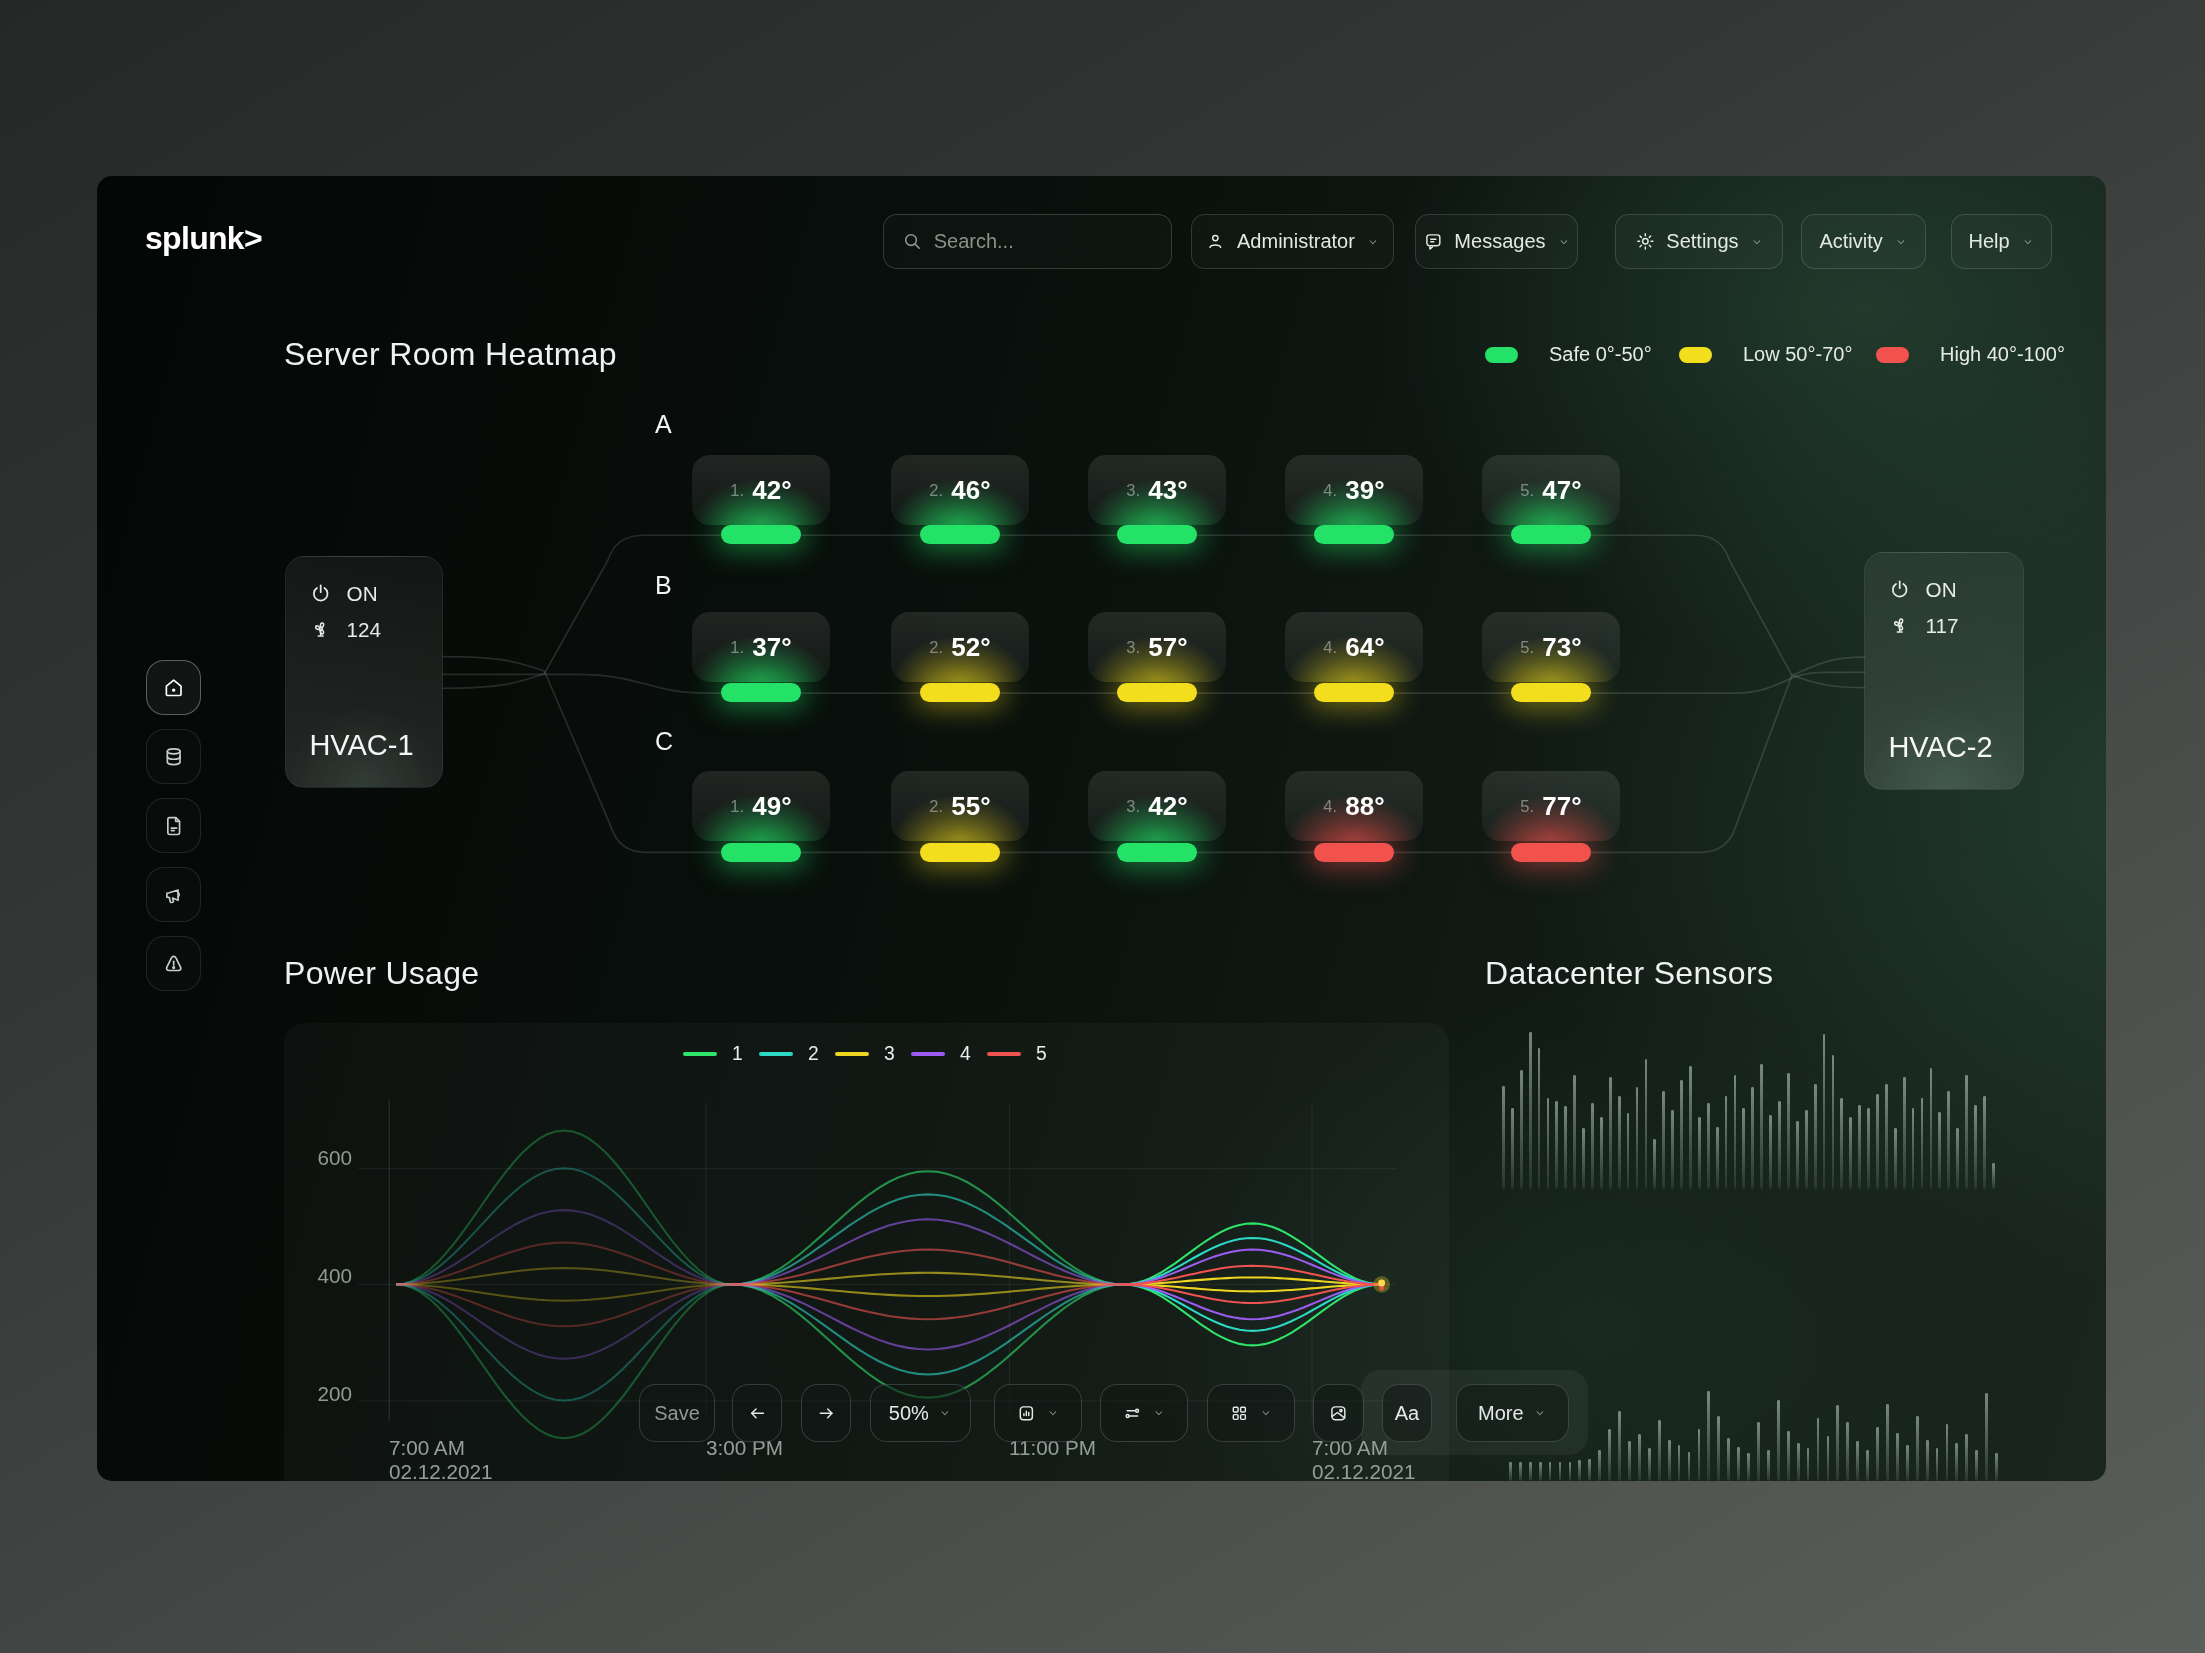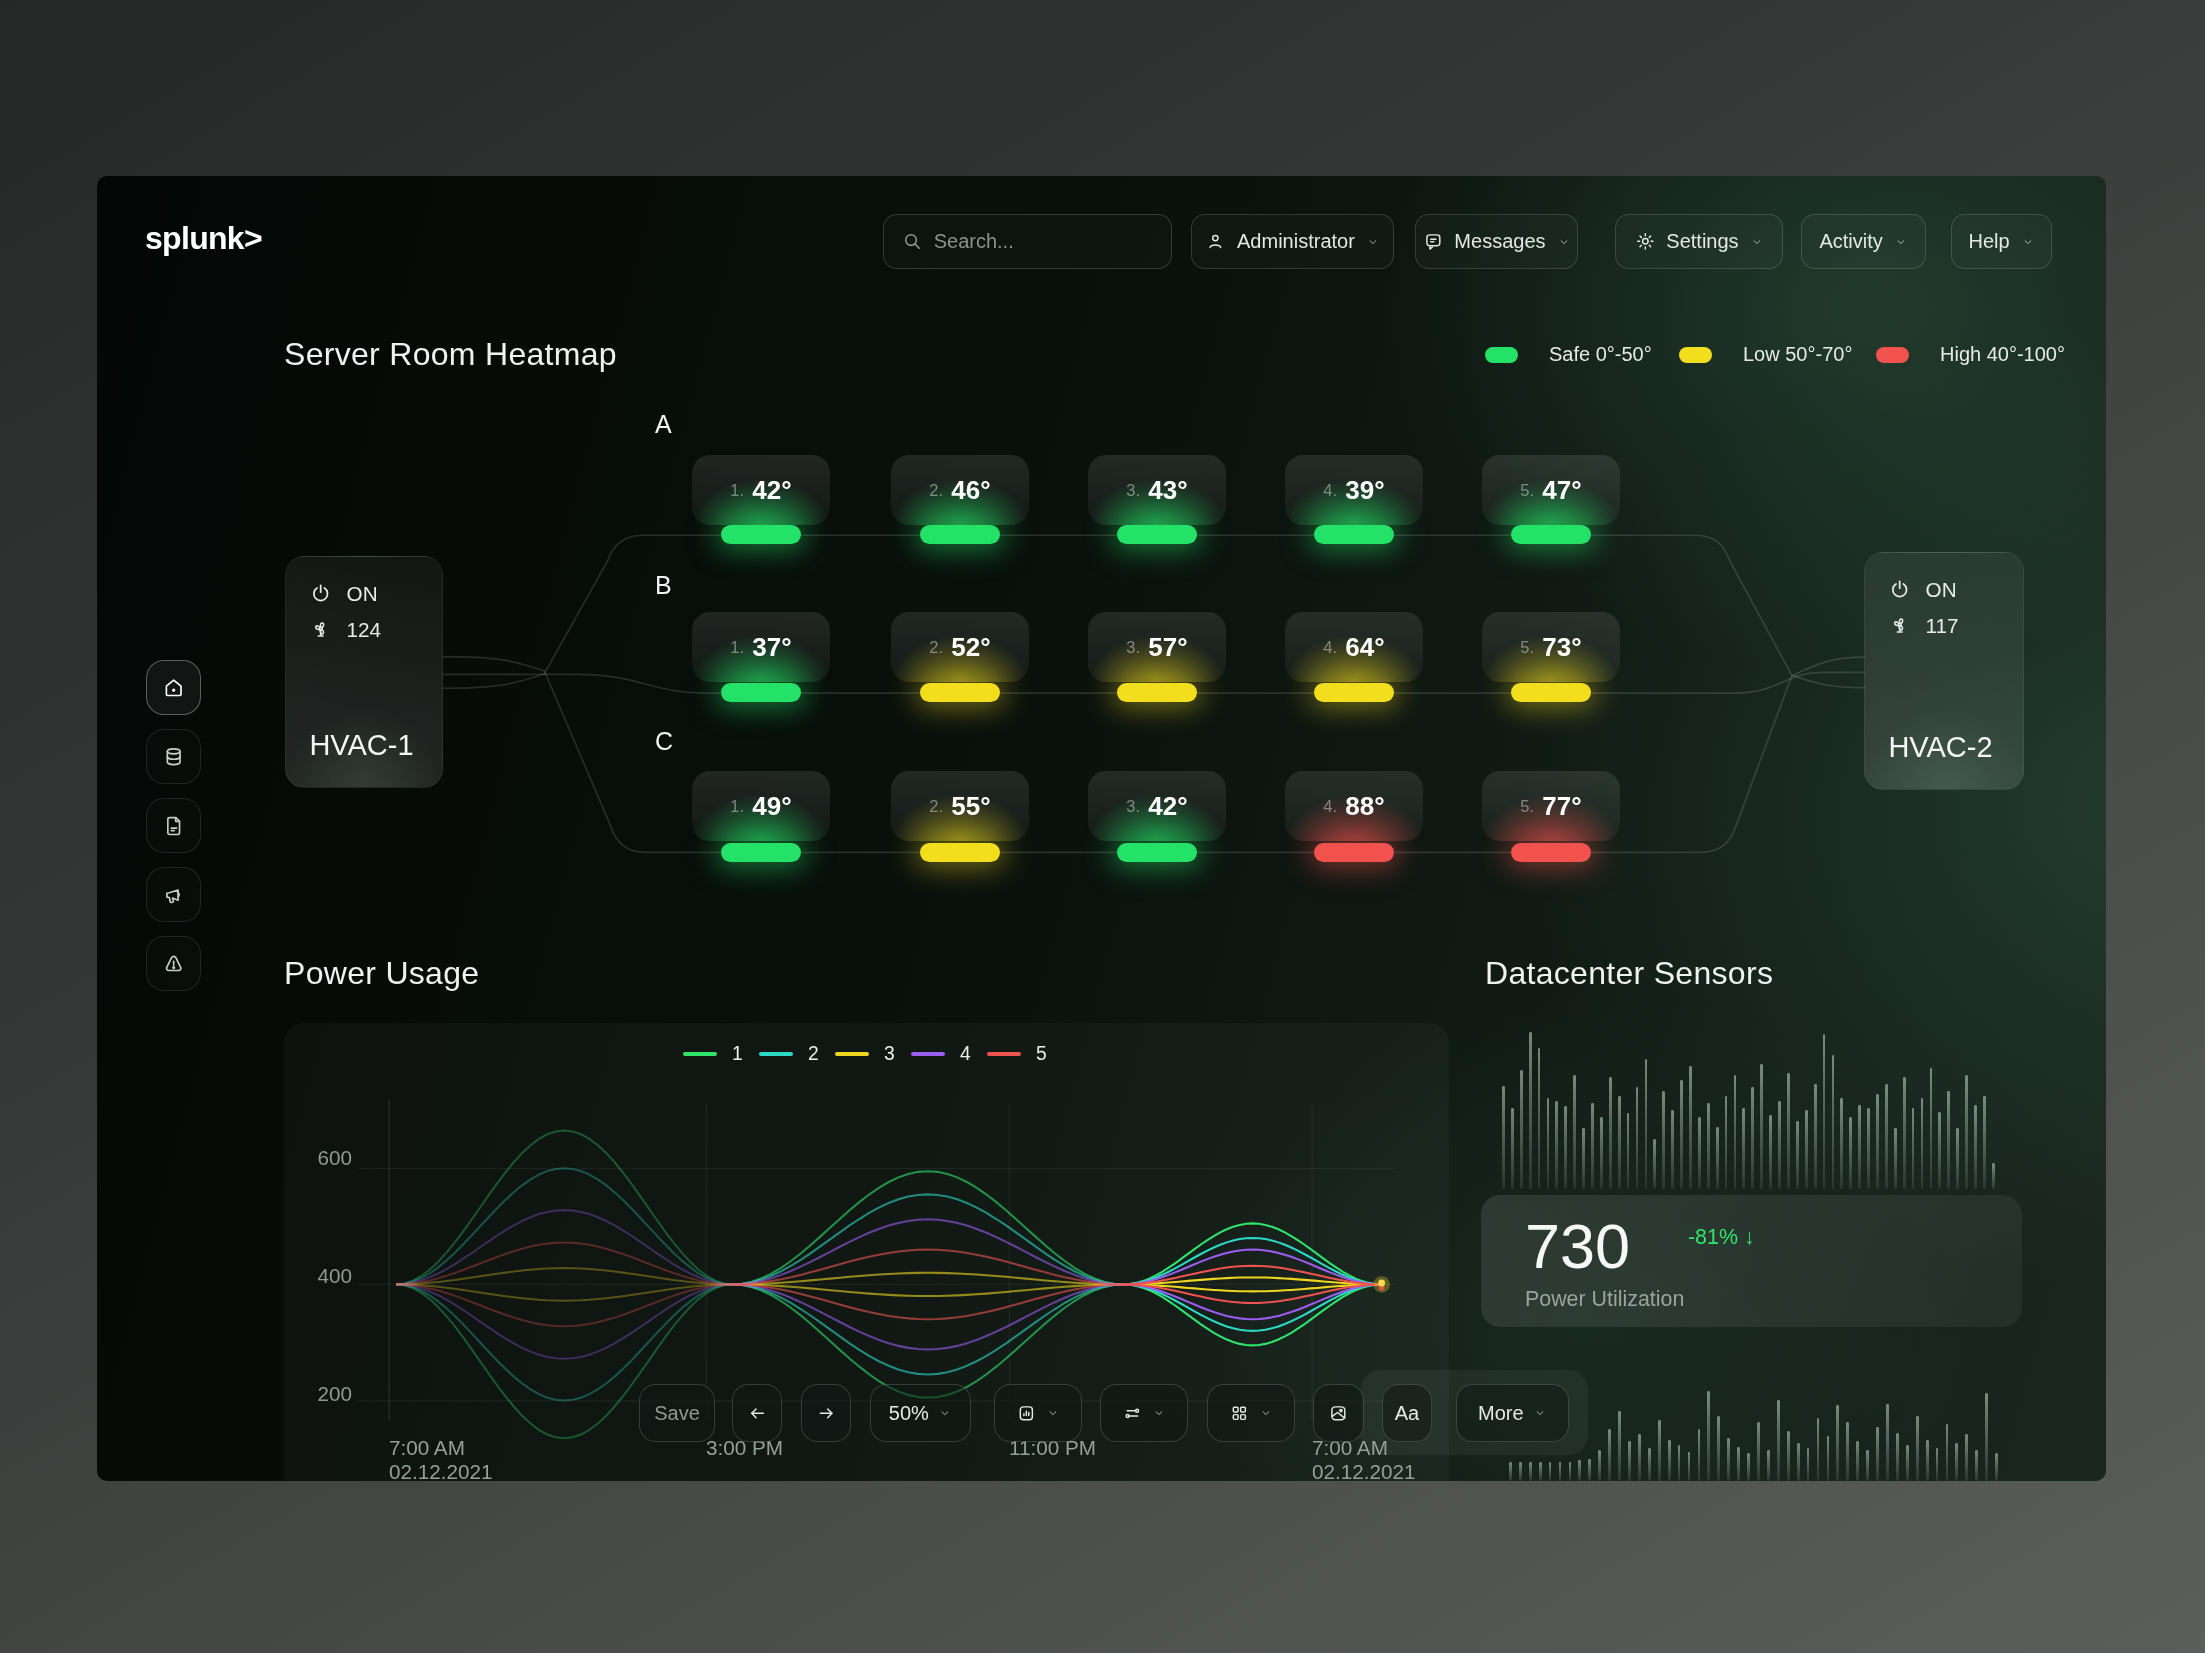--- a/index.html
+++ b/index.html
@@ -4,21 +4,21 @@
 <style>
   * { margin:0; padding:0; box-sizing:border-box; }
   html,body { width:2205px; height:1654px; overflow:hidden; }
   body {
     font-family:"Liberation Sans","DejaVu Sans",sans-serif;
     background:linear-gradient(150deg,#262827 0%,#343735 35%,#4a4d4a 70%,#5b5f5b 100%);
     position:relative; color:#e8ede9;
   }
   #dashboard {
     position:absolute; left:97px; top:176px; width:2009px; height:1305px;
-    border-radius:10px; overflow:hidden;
+    border-radius:15px; overflow:hidden;
     background:
       radial-gradient(689px 524px at 88% 10%, rgba(56,104,78,0.40), rgba(56,104,78,0) 70%),
       radial-gradient(896px 675px at 102% 48%, rgba(52,98,74,0.38), rgba(52,98,74,0) 72%),
       radial-gradient(620px 482px at 74% 88%, rgba(42,76,58,0.28), rgba(42,76,58,0) 70%),
       linear-gradient(105deg,#040705 0%,#0a110d 45%,#131d17 78%,#1a2620 100%);
   }
   .abs { position:absolute; }
   
   #logo { left:48px; top:44px; font-size:32px; font-weight:700; color:#ffffff; letter-spacing:-0.7px; }
   .searchbox {
@@ -285,25 +285,20 @@
       <div class="bar" style="height: 91px;"></div>
       <div class="bar" style="height: 121px;"></div>
       <div class="bar" style="height: 77px;"></div>
       <div class="bar" style="height: 98px;"></div>
       <div class="bar" style="height: 61px;"></div>
       <div class="bar" style="height: 114px;"></div>
       <div class="bar" style="height: 84px;"></div>
       <div class="bar" style="height: 93px;"></div>
       <div class="bar" style="height: 26px;"></div>
     </div>
-  <div class="abs stat-card">
-    <div class="stat-value">730</div>
-    <div class="stat-delta">-81% ↓</div>
-    <div class="stat-label">Power Utilization</div>
-  </div>
   <div class="abs bars" id="bars-bottom" style="left:1412px;top:1215px;width:489px;height:90px;">
       <div class="bar" style="height: 19.3px;"></div>
       <div class="bar" style="height: 19.3px;"></div>
       <div class="bar" style="height: 19.3px;"></div>
       <div class="bar" style="height: 19.3px;"></div>
       <div class="bar" style="height: 19.3px;"></div>
       <div class="bar" style="height: 19.3px;"></div>
       <div class="bar" style="height: 19.3px;"></div>
       <div class="bar" style="height: 20.7px;"></div>
       <div class="bar" style="height: 22px;"></div>

